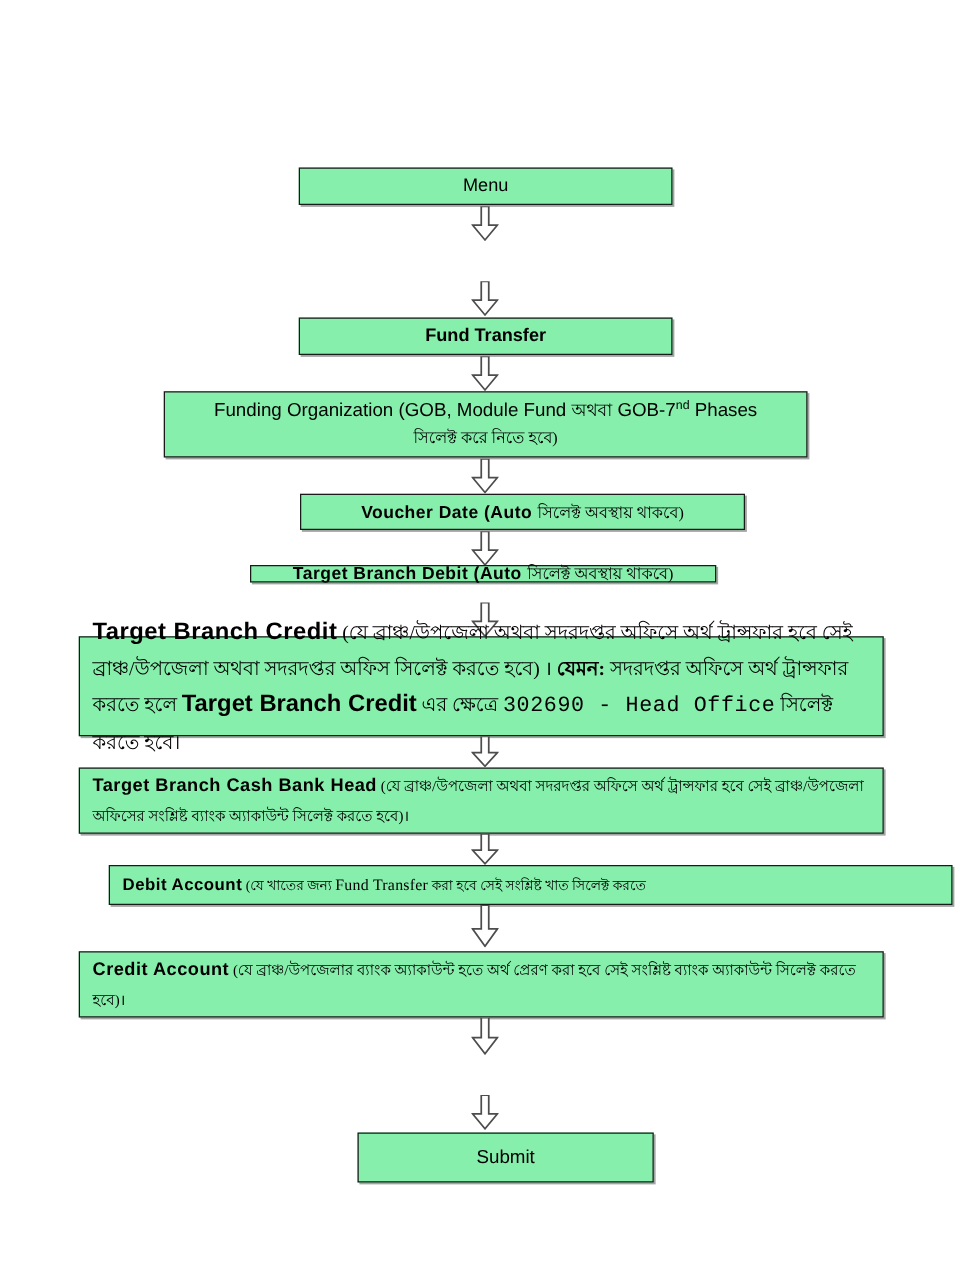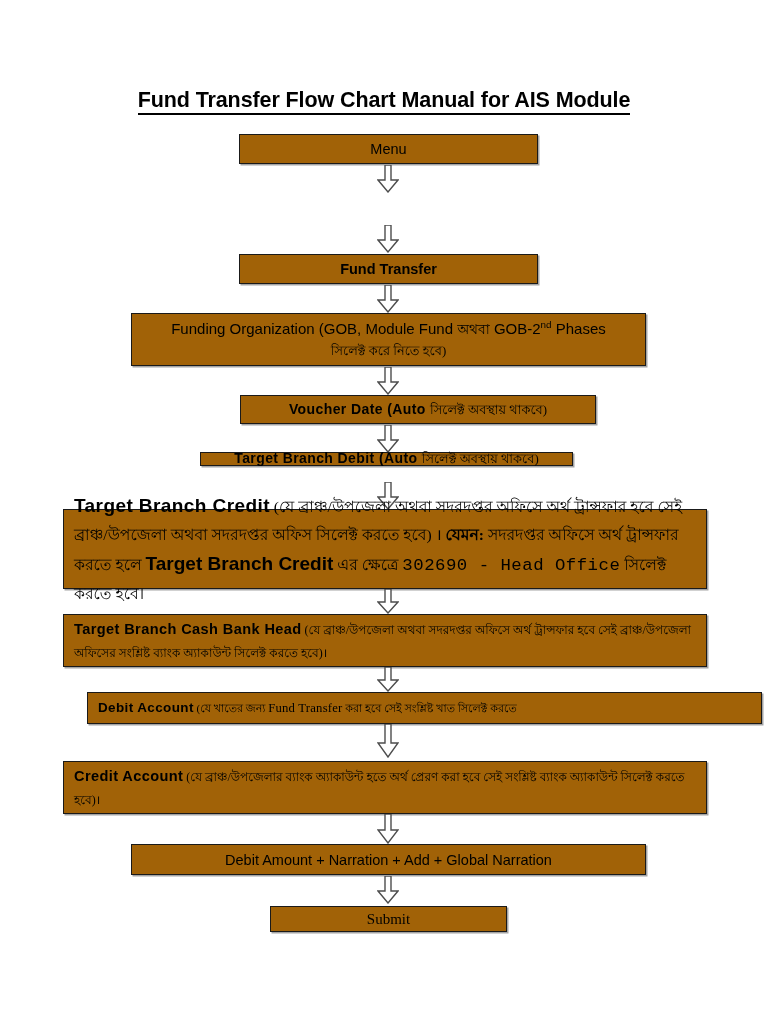--- a/index.html
+++ b/index.html
@@ -38,21 +38,21 @@
   #chart-title span.t {
     border-bottom: 2px solid #000;
     padding-bottom: 1px;
   }
 
   
   .node {
     position: absolute;
     box-sizing: border-box;
     border: 1.3px solid #1a1a1a;
-    background: #a16207;
+    background: #86efac;
     box-shadow: 1.5px 1.5px 0 rgba(90,90,90,0.55);
     display: flex;
     align-items: center;
     justify-content: center;
     text-align: center;
     line-height: 1.38;
   }
   .node .inner {
     width: 100%;
     padding: 2px 8px;
@@ -78,23 +78,20 @@
     position: absolute;
     width: 22px;
   }
   .arrow svg { display: block; width: 100%; height: 100%; }
 </style>
 </head>
 <body>
 
 <div id="page">
 
-  <div id="chart-title">
-    <span class="t">Fund Transfer Flow Chart Manual for AIS Module</span>
-  </div>
 
   <div class="node" style="left:239px; top:134px; width:299px; height:30px; font-size:14.5px;">
     <div class="inner"><span>Menu</span></div>
   </div>
 
   <div class="arrow" style="left:377px; top:165px; width:22px; height:28px;">
     <svg viewBox="0 0 22 28" preserveAspectRatio="none">
       <polygon points="8,0 14,0 14,15 21,15 11,27 1,15 8,15" fill="#ffffff" stroke="#4d4d4d" stroke-width="1.4"></polygon>
     </svg>
   </div>
@@ -111,21 +108,21 @@
   </div>
 
   <div class="arrow" style="left:377px; top:285px; width:22px; height:28px;">
     <svg viewBox="0 0 22 28" preserveAspectRatio="none">
       <polygon points="8,0 14,0 14,15 21,15 11,27 1,15 8,15" fill="#ffffff" stroke="#4d4d4d" stroke-width="1.4"></polygon>
     </svg>
   </div>
 
   <div class="node" style="left:131px; top:313px; width:515px; height:53px; font-size:15px;">
     <div class="inner">
-      <span class="lat">Funding Organization (GOB, Module Fund </span><span class="bn">অথবা</span><span class="lat"> GOB-2</span><span class="lat sup">nd</span><span class="lat"> Phases</span><br>
+      <span class="lat">Funding Organization (GOB, Module Fund </span><span class="bn">অথবা</span><span class="lat"> GOB-7</span><span class="lat sup">nd</span><span class="lat"> Phases</span><br>
       <span class="bn" style="font-size:0.86em;">সিলেক্ট করে নিতে হবে)</span>
     </div>
   </div>
 
   <div class="arrow" style="left:377px; top:367px; width:22px; height:28px;">
     <svg viewBox="0 0 22 28" preserveAspectRatio="none">
       <polygon points="8,0 14,0 14,15 21,15 11,27 1,15 8,15" fill="#ffffff" stroke="#4d4d4d" stroke-width="1.4"></polygon>
     </svg>
   </div>
 
@@ -194,27 +191,24 @@
       <span class="lat-b" style="font-size:1.12em;">Credit Account</span><span class="bn"> (যে ব্রাঞ্চ/উপজেলার ব্যাংক অ্যাকাউন্ট হতে অর্থ প্রেরণ করা হবে সেই সংশ্লিষ্ট ব্যাংক অ্যাকাউন্ট সিলেক্ট করতে হবে)।</span>
     </div>
   </div>
 
   <div class="arrow" style="left:377px; top:814px; width:22px; height:30px;">
     <svg viewBox="0 0 22 30" preserveAspectRatio="none">
       <polygon points="8,0 14,0 14,16 21,16 11,29 1,16 8,16" fill="#ffffff" stroke="#4d4d4d" stroke-width="1.4"></polygon>
     </svg>
   </div>
 
-  <div class="node" style="left:131px; top:844px; width:515px; height:31px; font-size:14.5px;">
-    <div class="inner"><span>Debit Amount + Narration + Add + Global Narration</span></div>
-  </div>
 
   <div class="arrow" style="left:377px; top:876px; width:22px; height:28px;">
     <svg viewBox="0 0 22 28" preserveAspectRatio="none">
       <polygon points="8,0 14,0 14,15 21,15 11,27 1,15 8,15" fill="#ffffff" stroke="#4d4d4d" stroke-width="1.4"></polygon>
     </svg>
   </div>
 
-  <div class="node" style="left:270px; top:906px; width:237px; height:26px; font-size:15px;font-family:Liberation Serif, serif;">
+  <div class="node" style="left:286px; top:906px; width:237px; height:40px; font-size:15px;">
     <div class="inner"><span>Submit</span></div>
   </div>
 
 </div>
 
 </body></html>

